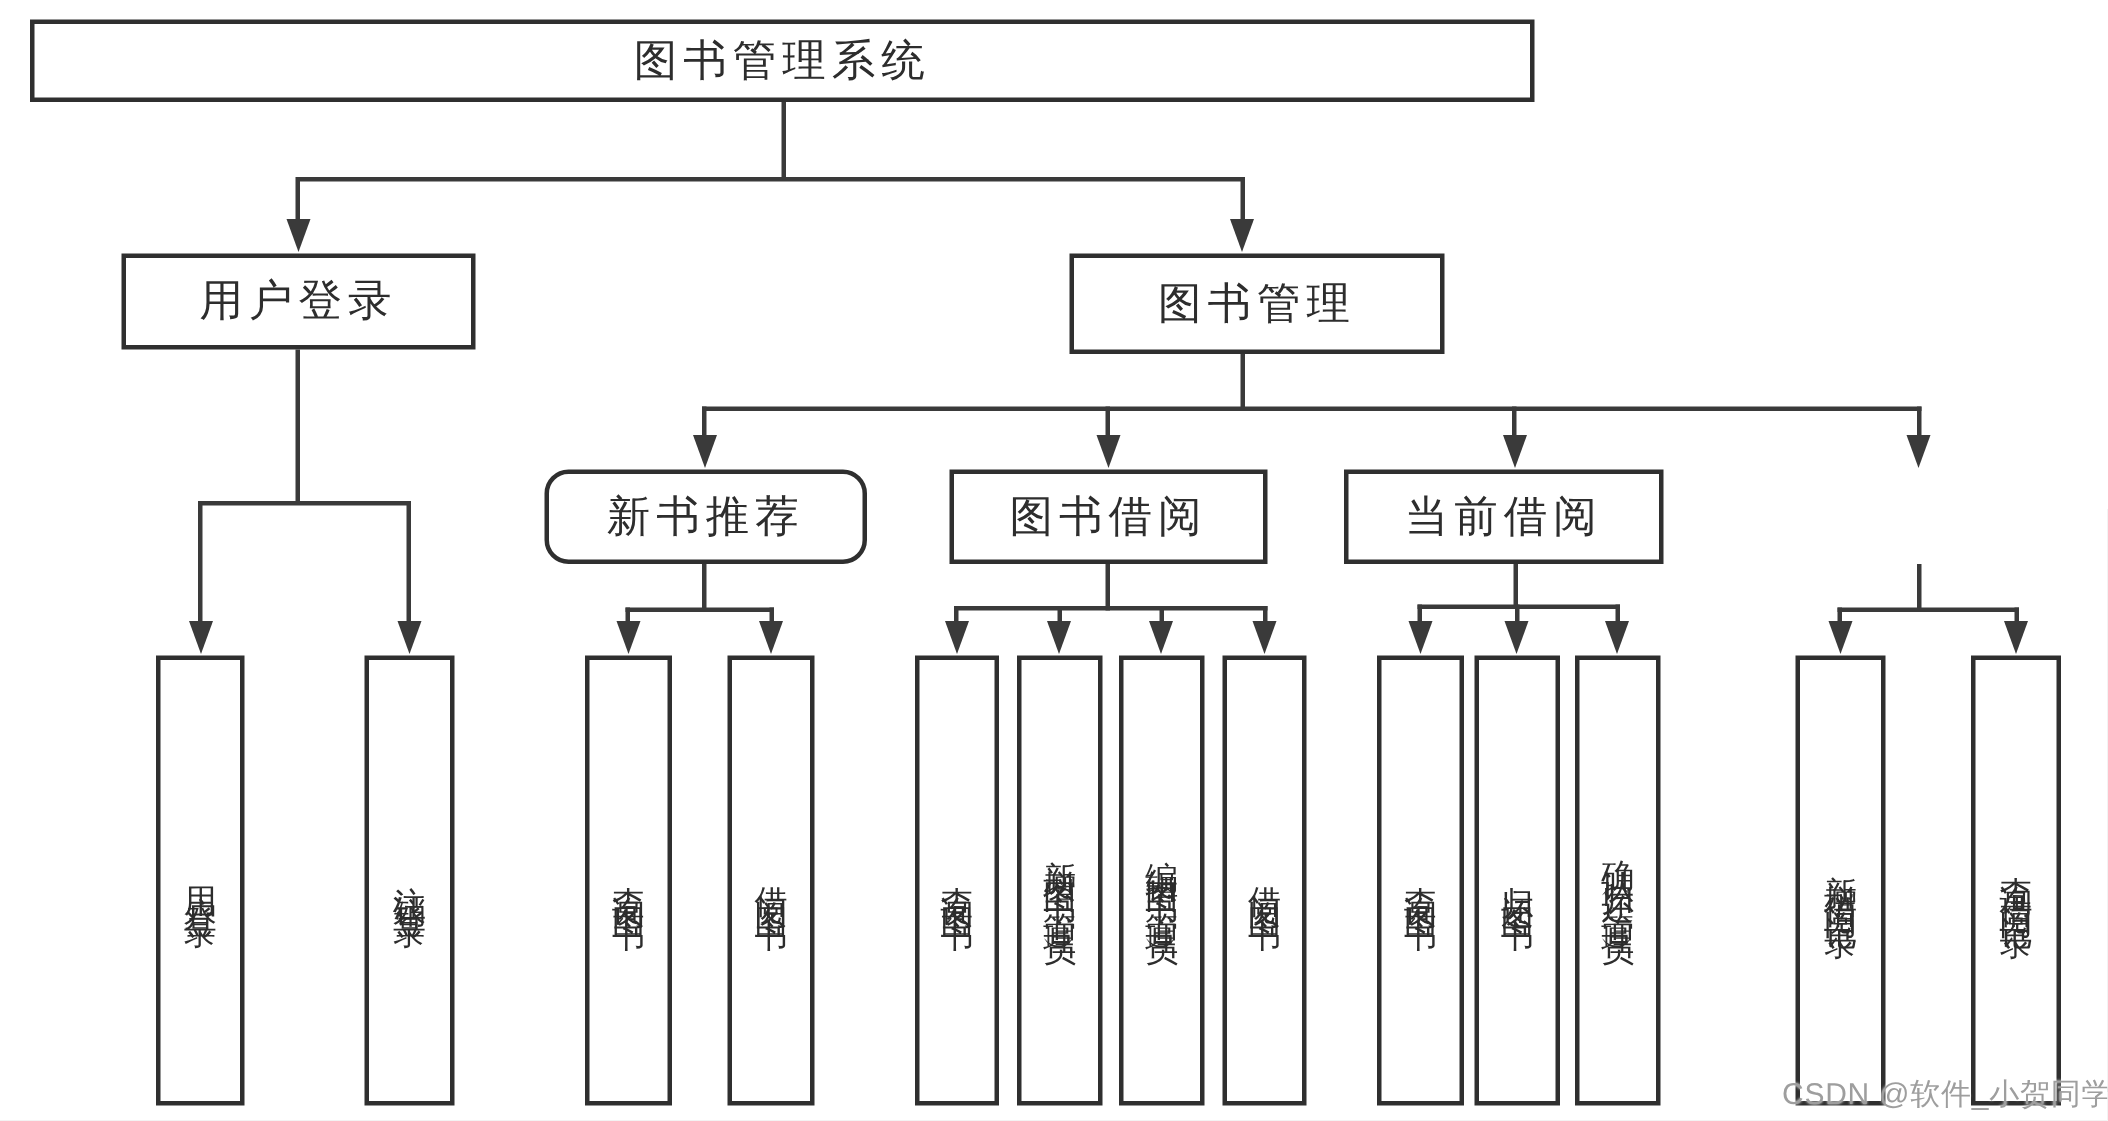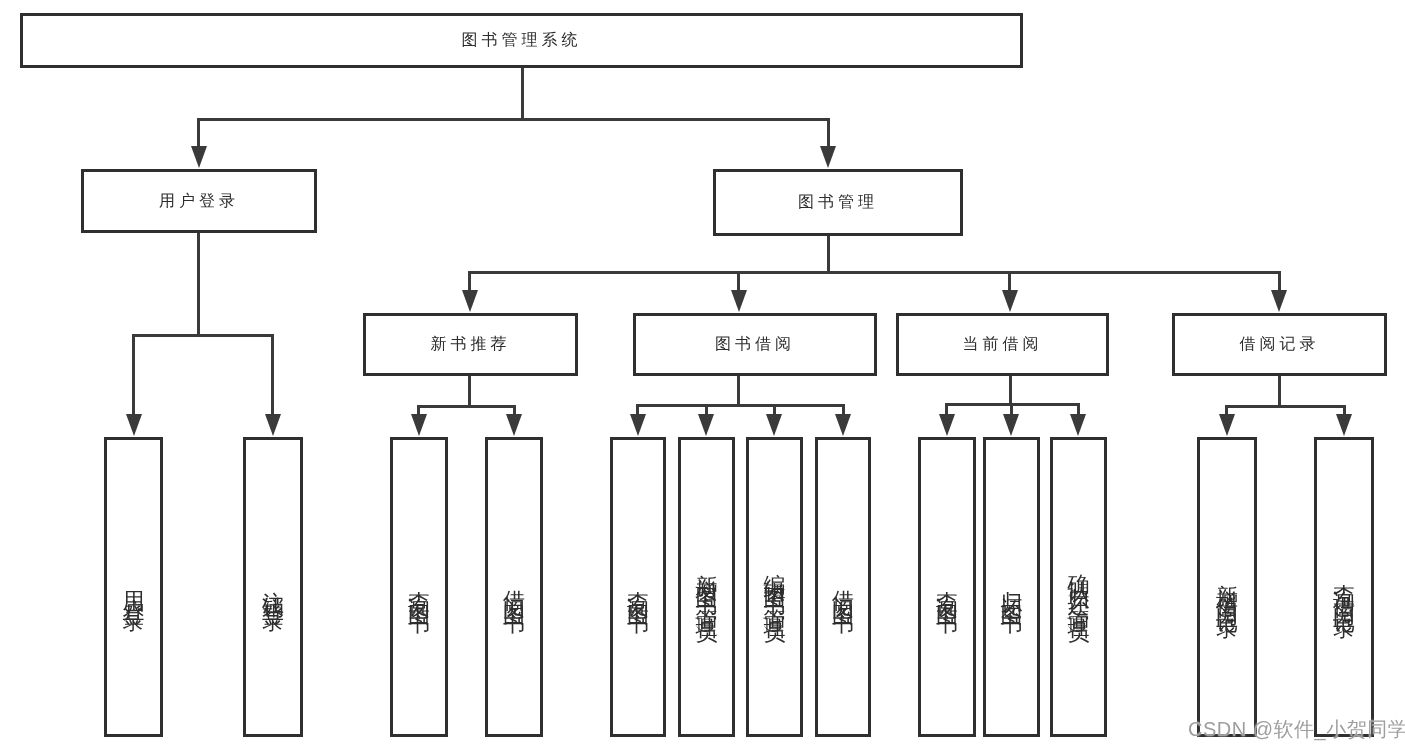--- a/index.html
+++ b/index.html
@@ -20,21 +20,21 @@
   .box{
     position:absolute;
     border:3px solid var(--border);
     background:var(--background);
     box-sizing:border-box;
     display:flex;
     align-items:center;
     justify-content:center;
   }
   .hlabel{
-    font-size:16px;
+    font-size:29px;
     letter-spacing:4px;
     color:var(--text);
     white-space:nowrap;
   }
   .vlabel{
     writing-mode:vertical-rl;
     text-orientation:mixed;
     font-size:22px;
     line-height:1;
     letter-spacing:7px;
@@ -48,22 +48,22 @@
     position:absolute;
     width:0;height:0;
     border-left:8px solid transparent;
     border-right:8px solid transparent;
     border-top:22px solid var(--line);
   }
   
   #n-root {left:20px;  top:13px;  width:1003px; height:55px;}
   #n-l1-0 {left:81px;  top:169px; width:236px;  height:64px;}
   #n-l1-1 {left:713px; top:169px; width:250px;  height:67px;}
-  #n-l2-0 {left:363px; top:313px; width:215px;  height:63px;}
-  #n-l2-1 {left:633px; top:313px; width:244px;  height:63px;}
+  #n-l2-0 {left:363px; top:313px; width:215px;  height:63px;border-radius:16px;}
+  #n-l2-1 {left:633px; top:313px; width:212px;  height:63px;}
   #n-l2-2 {left:896px; top:313px; width:213px;  height:63px;}
   #n-l2-3 {left:1172px;top:313px; width:215px;  height:63px;}
   .leaf{top:437px;height:300px;}
   #n-leaf-0 {left:104px; width:59px;}
   #n-leaf-1 {left:243px; width:60px;}
   #n-leaf-2 {left:390px; width:58px;}
   #n-leaf-3 {left:485px; width:58px;}
   #n-leaf-4 {left:610px; width:56px;}
   #n-leaf-5 {left:678px; width:57px;}
   #n-leaf-6 {left:746px; width:57px;}
@@ -101,23 +101,20 @@
 
   <div class="box" id="n-l2-0">
     <span class="hlabel">新书推荐</span>
   </div>
   <div class="box" id="n-l2-1">
     <span class="hlabel">图书借阅</span>
   </div>
   <div class="box" id="n-l2-2">
     <span class="hlabel">当前借阅</span>
   </div>
-  <div class="box" id="n-l2-3">
-    <span class="hlabel">借阅记录</span>
-  </div>
 
   <div class="box leaf" id="n-leaf-0">
     <span class="vlabel">用户登录</span>
   </div>
   <div class="box leaf" id="n-leaf-1">
     <span class="vlabel">注销登录</span>
   </div>
   <div class="box leaf" id="n-leaf-2">
     <span class="vlabel">查询图书</span>
   </div>

